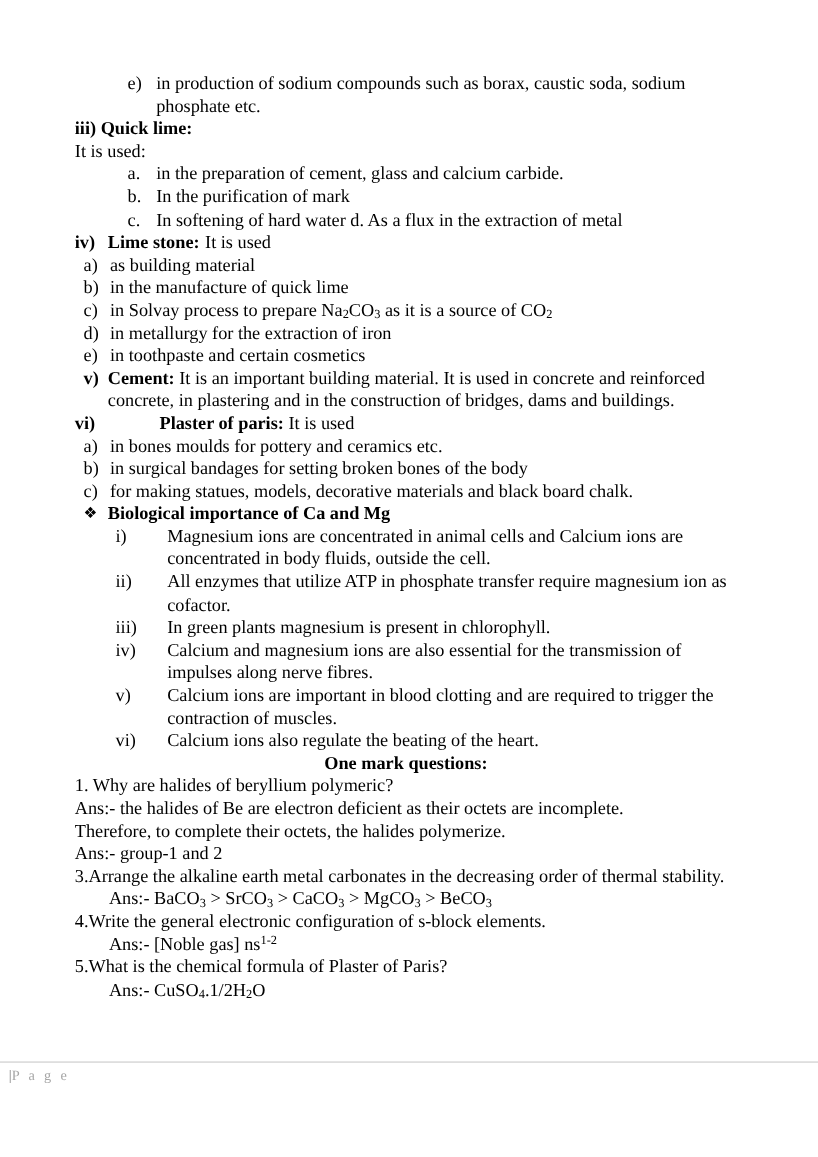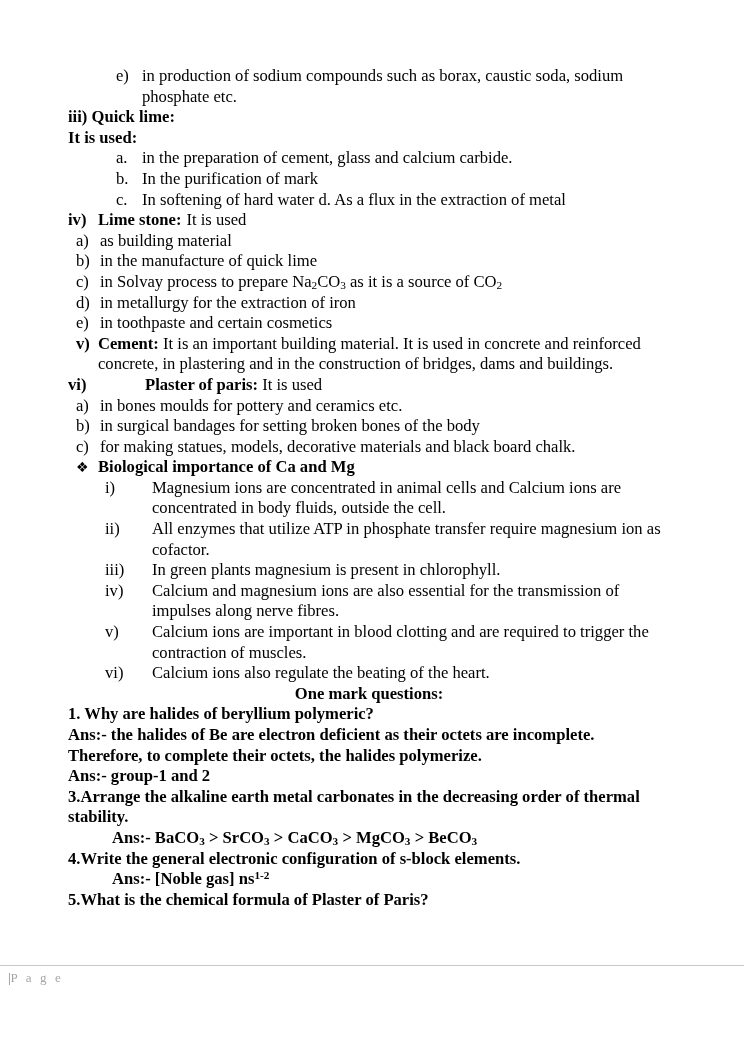--- a/index.html
+++ b/index.html
@@ -32,21 +32,20 @@
     top: 66px;
     width: 602px;
   }
 
   
   .line {
     font-size: 16.6px;
     line-height: 20.6px;
     text-align: left;
     white-space: normal;
-    font-weight: bold;
   }
   .b { font-weight: bold; }
   .center { text-align: center; font-weight: bold; }
   .u-gap {
     text-decoration: underline;
     display: inline-block;
     width: 5px;
   }
 
   sub {
@@ -91,21 +90,21 @@
 
   .lvl-romaninner         { margin-left: 37px; }
   .lvl-romaninner .marker { width: 47px; }
 
   .lvl-bullet          { margin-left: 8px; }
   .lvl-bullet .marker  { width: 22px; }
 
   .lvl-plain           { margin-left: 0px; }
 
   .lvl-q               { margin-left: 0px; }
-  .lvl-ans             { margin-left: 44px; }
+  .lvl-ans             { margin-left: 31px; }
 
   .diamond {
     font-family: "DejaVu Sans", sans-serif;
     font-size: 14px;
   }
 
   
   .footer-rule {
     position: absolute;
     left: 0;
@@ -244,19 +243,20 @@
 
     <div class="line lvl-q">Ans:- group-1 and 2</div>
 
     <div class="line lvl-q">3.Arrange the alkaline earth metal carbonates in the decreasing order of thermal stability.</div>
     <div class="line lvl-ans"><span>Ans:- BaCO</span><sub>3</sub><span> &gt; SrCO</span><sub>3</sub><span> &gt; CaCO</span><sub>3</sub><span> &gt; MgCO</span><sub>3</sub><span> &gt;  BeCO</span><sub>3</sub></div>
 
     <div class="line lvl-q">4.Write the general electronic configuration of s-block elements.</div>
     <div class="line lvl-ans"><span>Ans:- [Noble gas] ns</span><sup>1-2</sup></div>
 
     <div class="line lvl-q">5.What is the chemical formula of Plaster of Paris?</div>
+    <div class="line lvl-ans"><span>Ans:- CuSO</span><sub>4</sub><span>.1/2H</span><sub>2</sub><span>O</span></div>
 
 
   </div>
 
   <div class="footer-rule"></div>
   <div class="footer"><span class="bar">|</span><span>P a g e</span></div>
 </div>
 
 </body></html>

